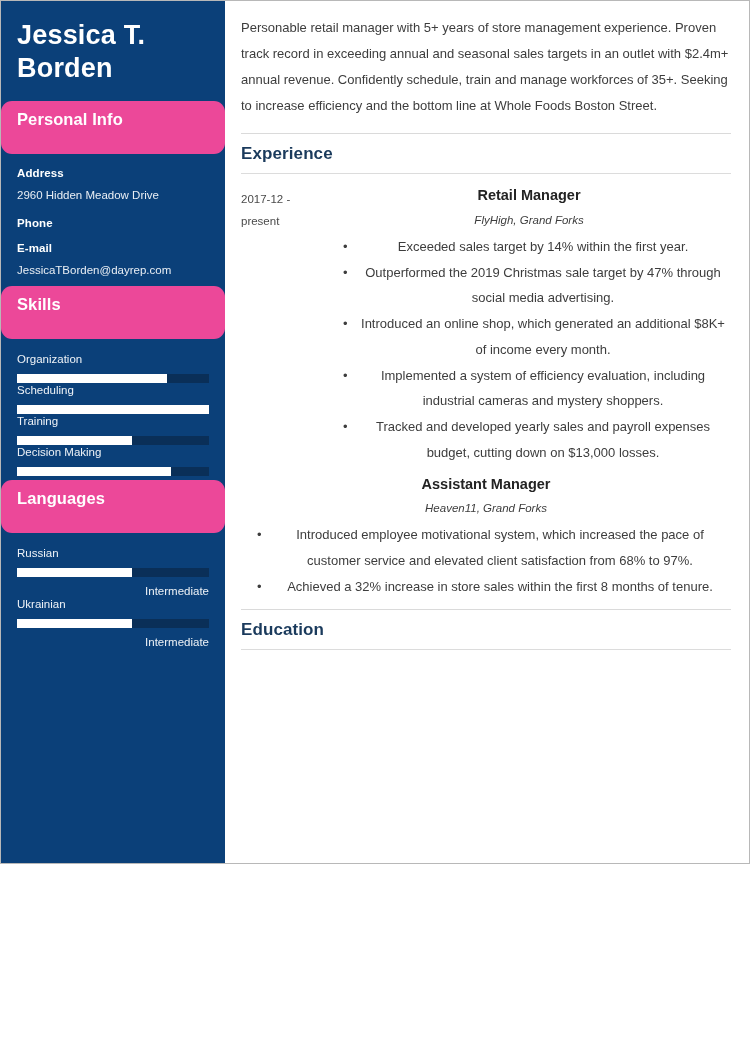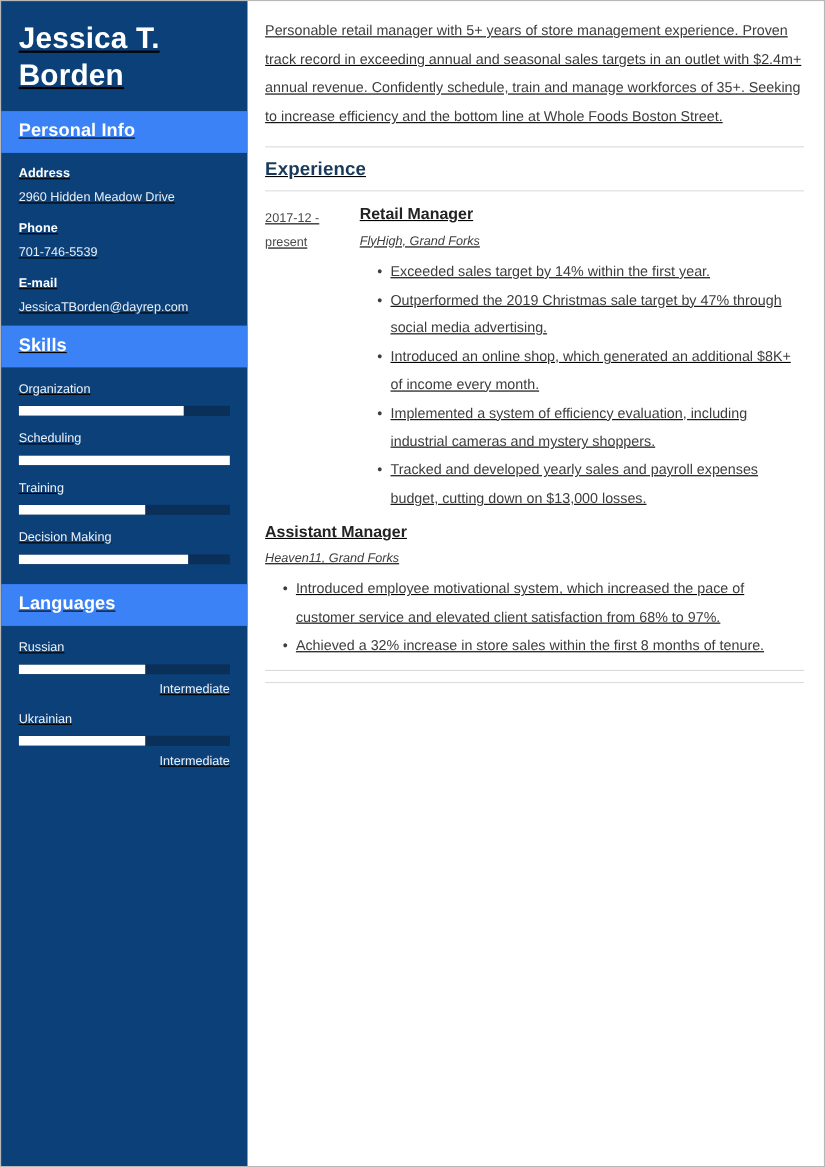--- a/index.html
+++ b/index.html
@@ -6,27 +6,26 @@
     margin: 0;
     padding: 0;
     background: #ffffff;
   }
   body {
     font-family: "Liberation Sans", sans-serif;
   }
   .page {
     position: relative;
     width: 750px;
-    height: 1061px;
+    height: 864px;
     box-sizing: border-box;
     background: #ffffff;
     border: 1px solid #b8b8b8;
     overflow: hidden;
     display: flex;
-    text-decoration: underline;
   }
 
   
   .sidebar {
     width: 224px;
     flex: 0 0 224px;
     background: #0b4079;
     color: #ffffff;
     box-sizing: border-box;
     overflow: hidden;
@@ -35,47 +34,48 @@
     padding: 18px 16px 16px 16px;
   }
   .name-line {
     font-size: 27px;
     font-weight: bold;
     line-height: 1.22;
     letter-spacing: 0.2px;
     color: #ffffff;
   }
   .side-section-head {
-    background: #3b82f6;
-    padding: 9px 16px 10px 16px;
+    background: #ec4899;
+    padding: 9px 16px 25px 16px;
     font-size: 16.5px;
     font-weight: bold;
     color: #ffffff;
     letter-spacing: 0.1px;
+    border-radius: 11px;
   }
   .side-body {
     padding: 13px 16px 4px 16px;
   }
   .info-label {
     font-size: 11.5px;
     font-weight: bold;
     color: #ffffff;
     margin-bottom: 7px;
     letter-spacing: 0.1px;
   }
   .info-value {
     font-size: 11.5px;
     color: #e9eef4;
     line-height: 1.58;
     margin-bottom: 3px;
   }
   .info-group { margin-bottom: 13px; }
   .info-group:last-child { margin-bottom: 0; }
 
-  .skill-row { margin-bottom: 14px; }
+  .skill-row { }
   .skill-name {
     font-size: 11.5px;
     color: #eef2f7;
     margin-bottom: 7px;
     line-height: 1.3;
   }
   .bar-track {
     height: 9px;
     background: #0a2f58;
     width: 100%;
@@ -130,20 +130,21 @@
   .entry-dates {
     flex: 0 0 86px;
     font-size: 11.5px;
     color: #4a4a4a;
     line-height: 1.95;
     padding-top: 2px;
   }
   .entry-body {
     flex: 1 1 auto;
     min-width: 0;
+    text-align: center;
   }
   .entry-title {
     font-size: 14.5px;
     font-weight: bold;
     color: #232323;
     line-height: 1.3;
     margin-bottom: 7px;
   }
   .entry-org {
     font-size: 11.5px;
@@ -191,21 +192,20 @@
     </div>
 
     <div class="side-section-head">Personal Info</div>
     <div class="side-body">
       <div class="info-group">
         <div class="info-label">Address</div>
         <div class="info-value">2960 Hidden Meadow Drive</div>
       </div>
       <div class="info-group">
         <div class="info-label">Phone</div>
-        <div class="info-value">701-746-5539</div>
       </div>
       <div class="info-group">
         <div class="info-label">E-mail</div>
         <div class="info-value">JessicaTBorden@dayrep.com</div>
       </div>
     </div>
 
     <div class="side-section-head">Skills</div>
     <div class="side-body">
       <div class="skill-row">
@@ -286,18 +286,19 @@
         <div class="entry-org">Heaven11, Grand Forks</div>
         <ul class="bullets">
           <li>Introduced employee motivational system, which increased the pace of customer service and elevated client satisfaction from 68% to 97%.</li>
           <li>Achieved a 32% increase in store sales within the first 8 months of tenure.</li>
         </ul>
       </div>
     </div>
 
     <hr class="rule">
 
+    <h2 class="sec-title">Education</h2>
     <hr class="sec-rule">
 
 
   </section>
 
 </div>
 
 </body></html>

